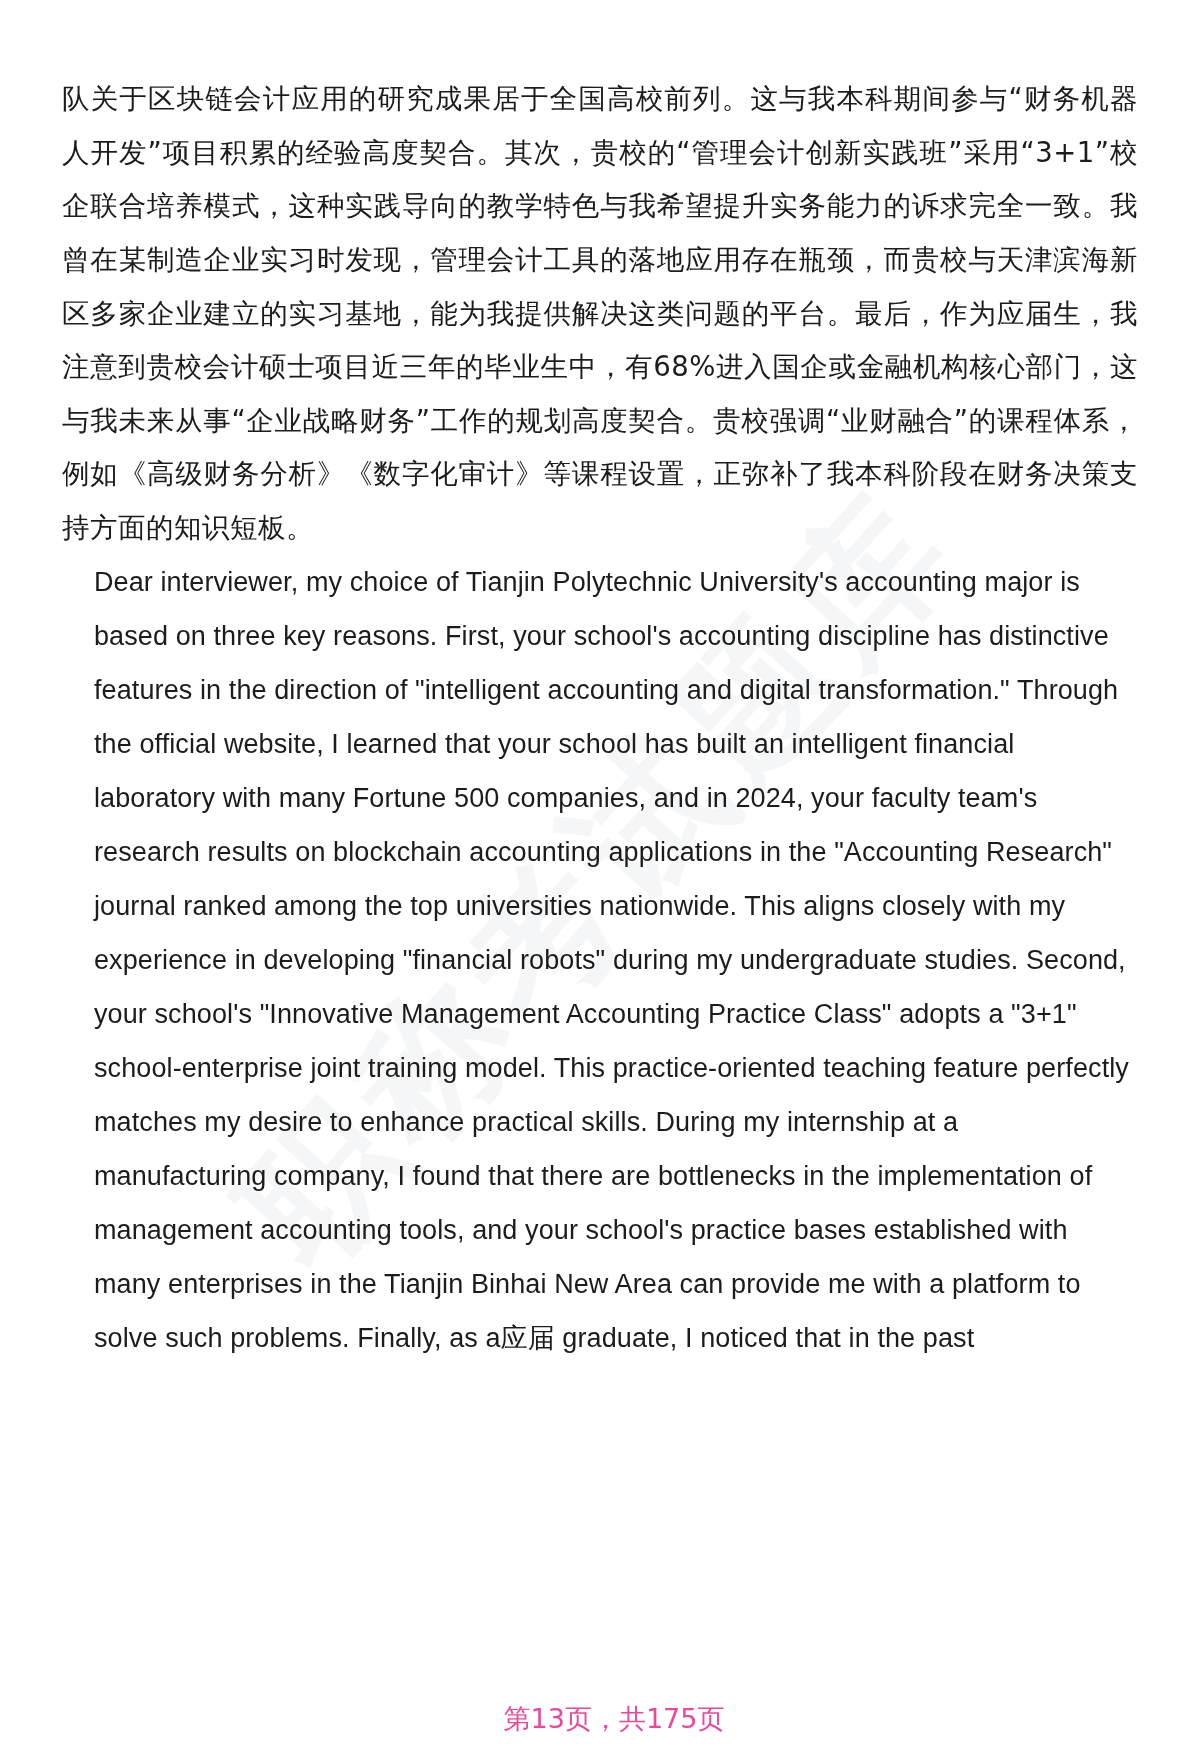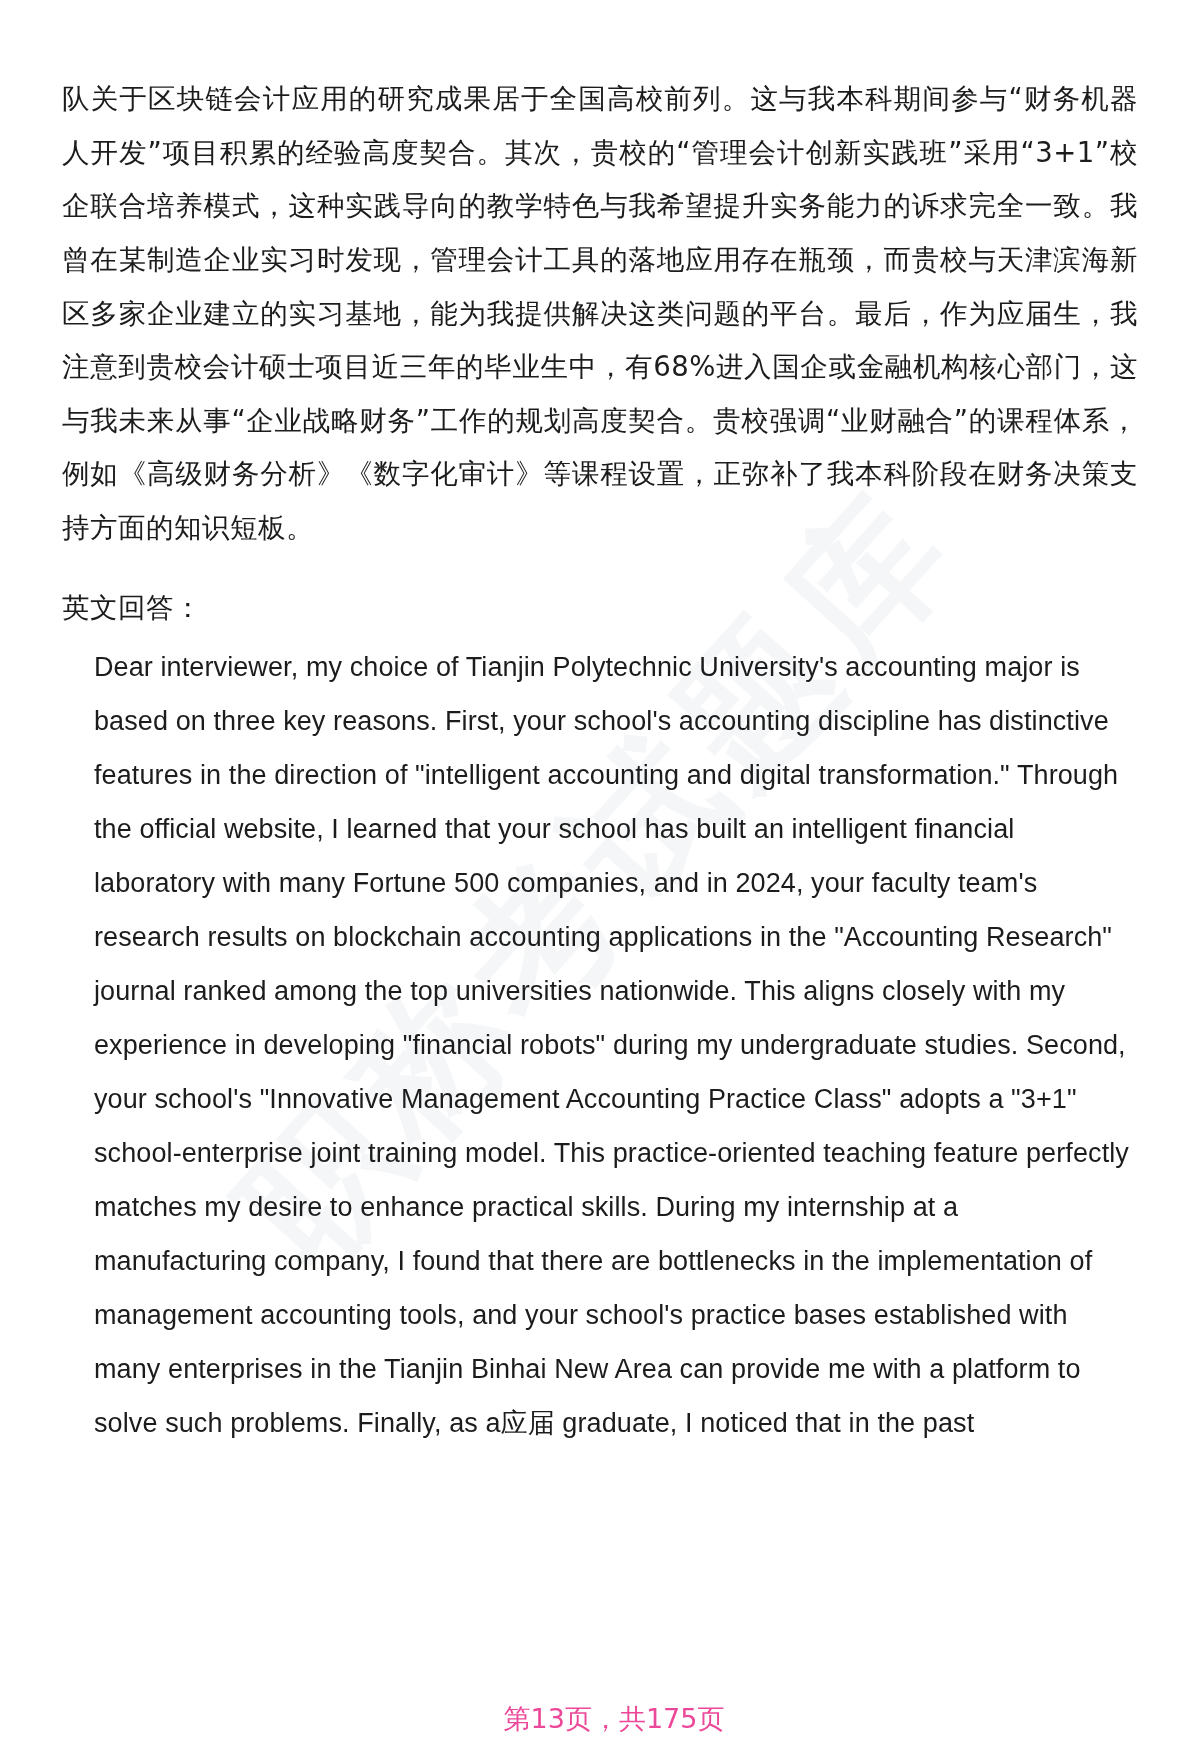--- a/index.html
+++ b/index.html
@@ -85,20 +85,19 @@
 
 <div class="page">
 
   <div class="watermark">
     <span>职称考试题库</span>
   </div>
 
   <div class="content">
     <p class="cn">队关于区块链会计应用的研究成果居于全国高校前列。这与我本科期间参与“财务机器人开发”项目积累的经验高度契合。其次，贵校的“管理会计创新实践班”采用“3+1”校企联合培养模式，这种实践导向的教学特色与我希望提升实务能力的诉求完全一致。我曾在某制造企业实习时发现，管理会计工具的落地应用存在瓶颈，而贵校与天津滨海新区多家企业建立的实习基地，能为我提供解决这类问题的平台。最后，作为应届生，我注意到贵校会计硕士项目近三年的毕业生中，有68%进入国企或金融机构核心部门，这与我未来从事“企业战略财务”工作的规划高度契合。贵校强调“业财融合”的课程体系，例如《高级财务分析》《数字化审计》等课程设置，正弥补了我本科阶段在财务决策支持方面的知识短板。</p>
 
-    <p class="cn label">英文回答：</p>
 
     <p class="en">Dear interviewer, my choice of Tianjin Polytechnic University's accounting major is based on three key reasons. First, your school's accounting discipline has distinctive features in the direction of "intelligent accounting and digital transformation." Through the official website, I learned that your school has built an intelligent financial laboratory with many Fortune 500 companies, and in 2024, your faculty team's research results on blockchain accounting applications in the "Accounting Research" journal ranked among the top universities nationwide. This aligns closely with my experience in developing "financial robots" during my undergraduate studies. Second, your school's "Innovative Management Accounting Practice Class" adopts a "3+1" school-enterprise joint training model. This practice-oriented teaching feature perfectly matches my desire to enhance practical skills. During my internship at a manufacturing company, I found that there are bottlenecks in the implementation of management accounting tools, and your school's practice bases established with many enterprises in the Tianjin Binhai New Area can provide me with a platform to solve such problems. Finally, as a应届 graduate, I noticed that in the past</p>
   </div>
 
   <div class="footer">第13页，共175页</div>
 
 </div>
 
 </body></html>

